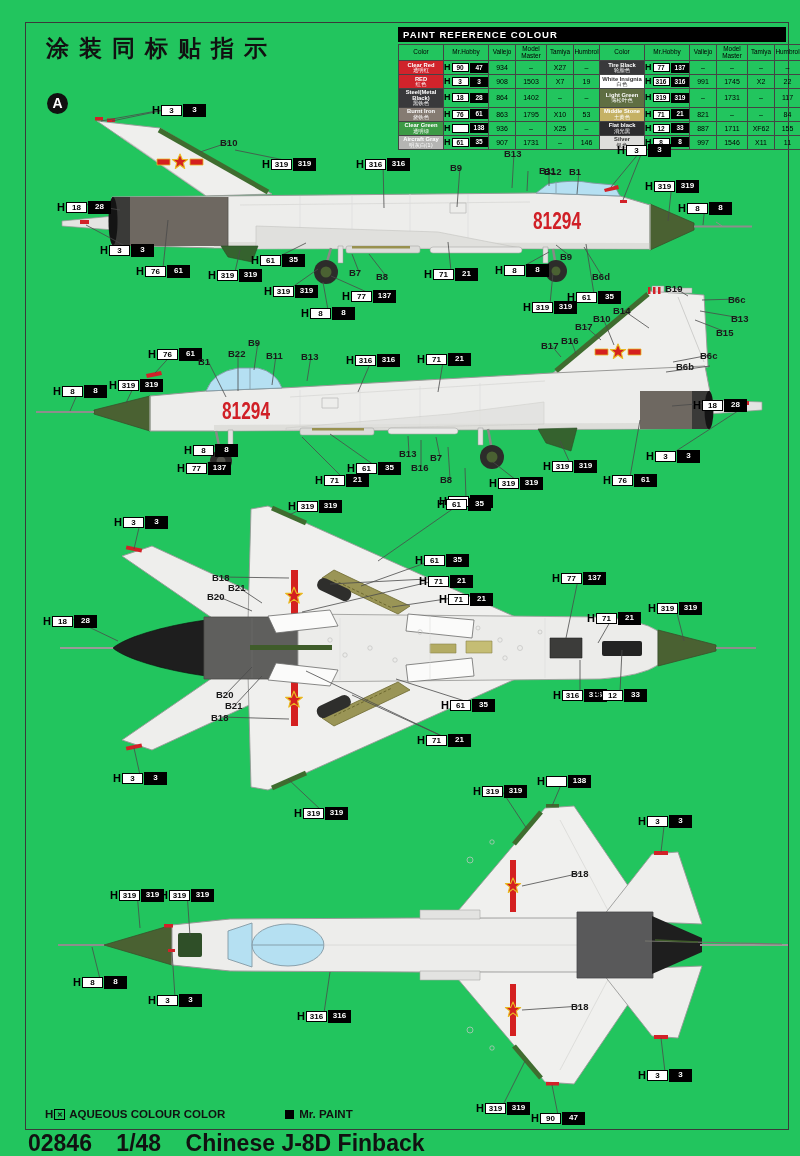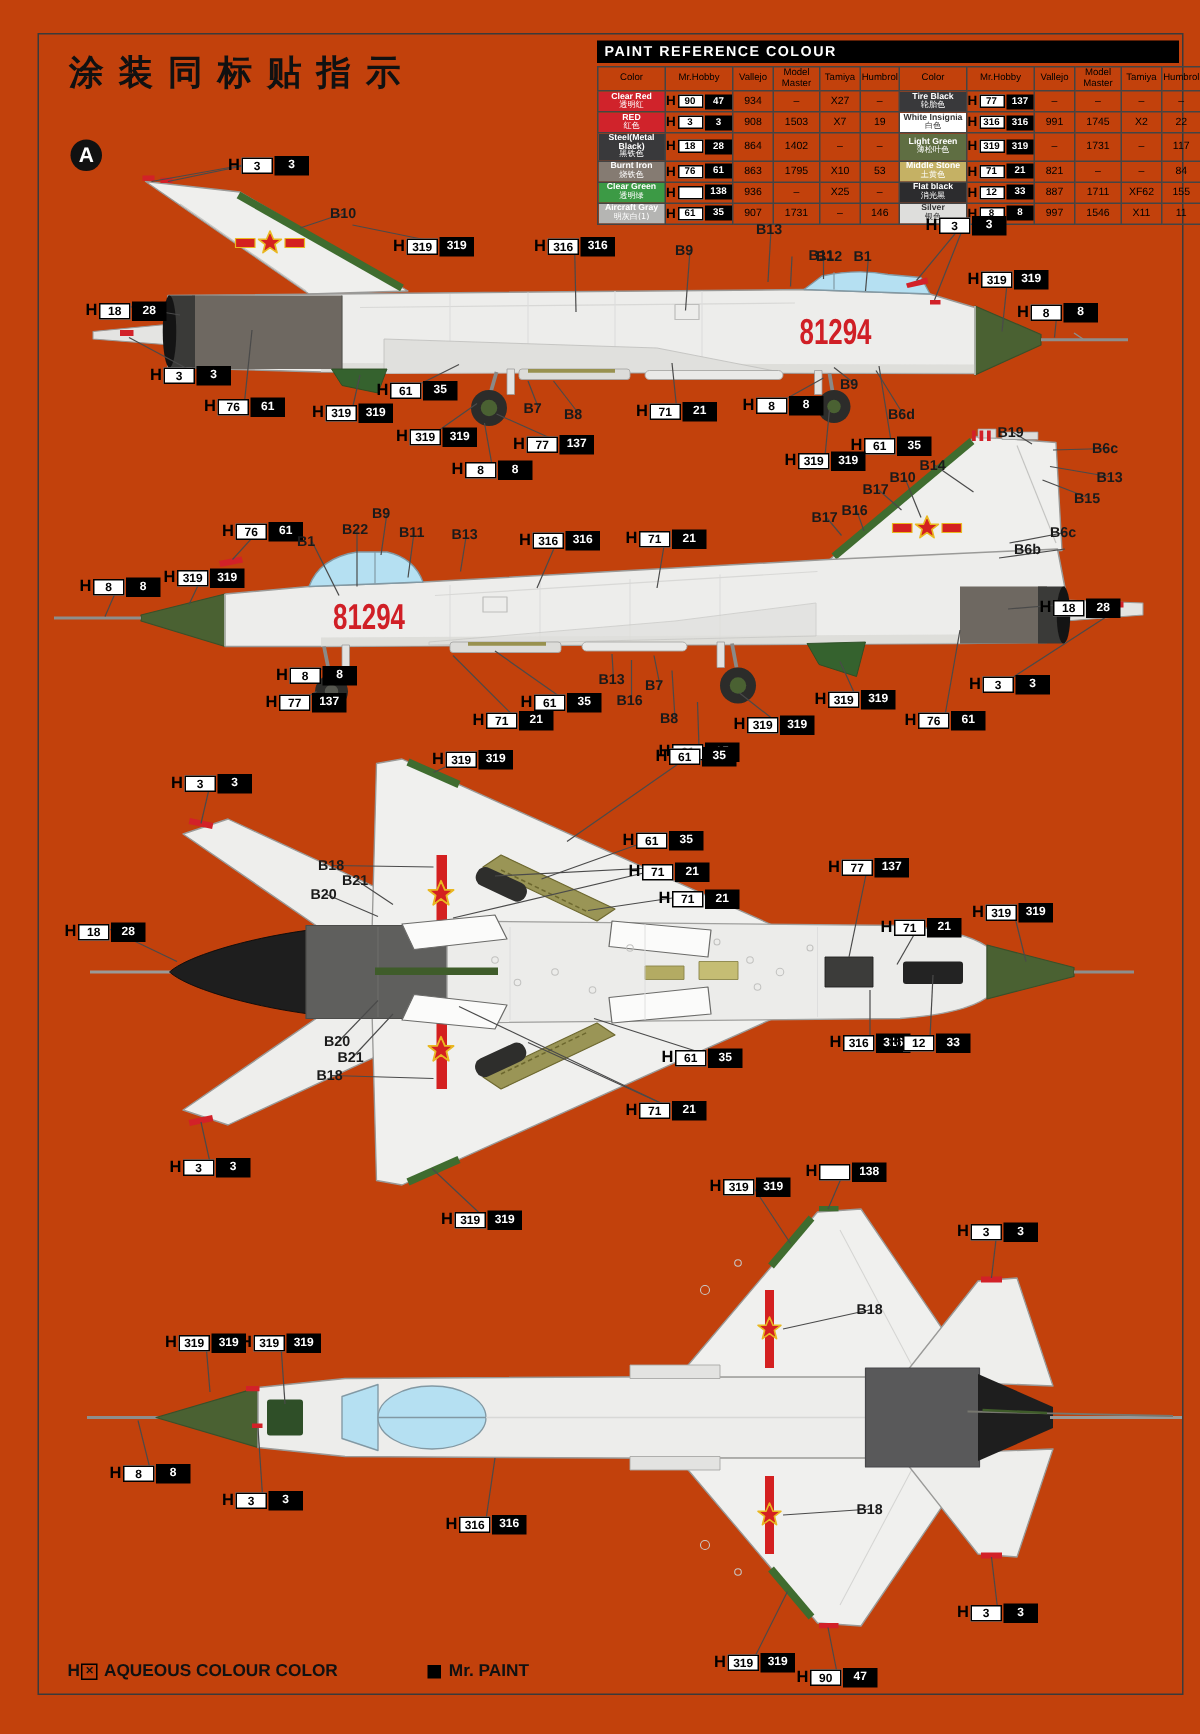--- a/index.html
+++ b/index.html
@@ -1,16 +1,16 @@
 <!DOCTYPE html>
 <html><head>
 <meta charset="utf-8">
 <style>
   html,body{margin:0;padding:0;background:#fff;}
-  #page{position:relative;width:800px;height:1156px;background:#c2410c;overflow:hidden;
+  #page{position:relative;width:800px;height:1156px;background:#22c55e;overflow:hidden;
         font-family:"Liberation Sans",sans-serif;}
   #border-box{position:absolute;left:25px;top:22px;width:762px;height:1106px;
         border:1.4px solid #3a3a3a;}
   
   .title-zh{position:absolute;left:46px;top:33px;font-size:23px;font-weight:bold;
         letter-spacing:10px;color:#111;font-family:"DejaVu Sans",sans-serif;}
   .title-en{position:absolute;left:45px;top:61px;font-size:21px;font-weight:bold;color:#111;}
   .scheme-circle{position:absolute;left:47px;top:93px;width:21px;height:21px;border-radius:50%;
         background:#111;color:#fff;font-size:14px;font-weight:bold;text-align:center;line-height:21px;}
   
@@ -890,13 +890,18 @@
     </div>
 
   <div id="legend">
     <span>H</span>
     <span class="xsq">✕</span>
     <span>AQUEOUS COLOUR COLOR</span>
     <span class="msq"></span>
     <span>Mr. PAINT</span>
   </div>
 
+  <div id="product-line">
+    <span>02846</span>
+    <span>1/48</span>
+    <span>Chinese J-8D Finback</span>
+  </div>
 </div>
 
 </body></html>

